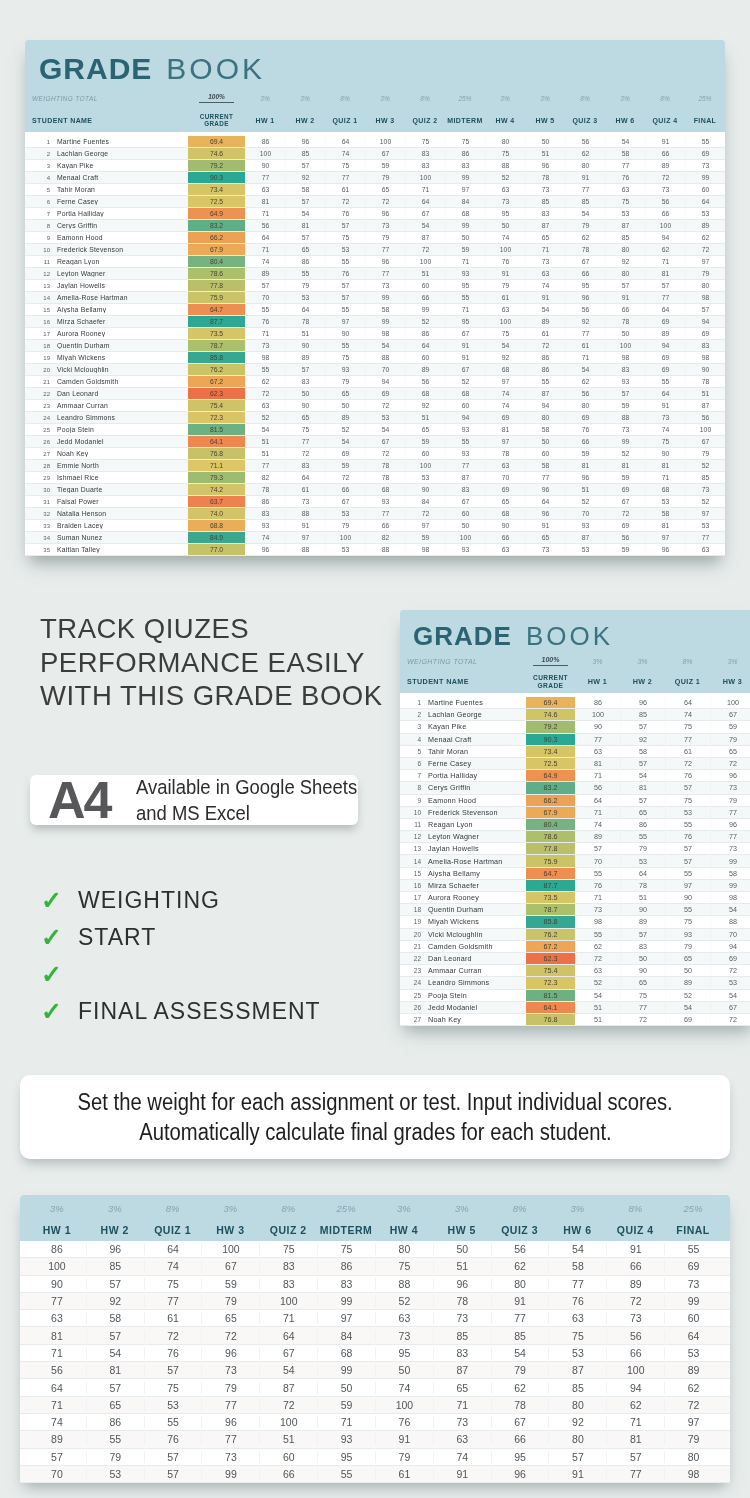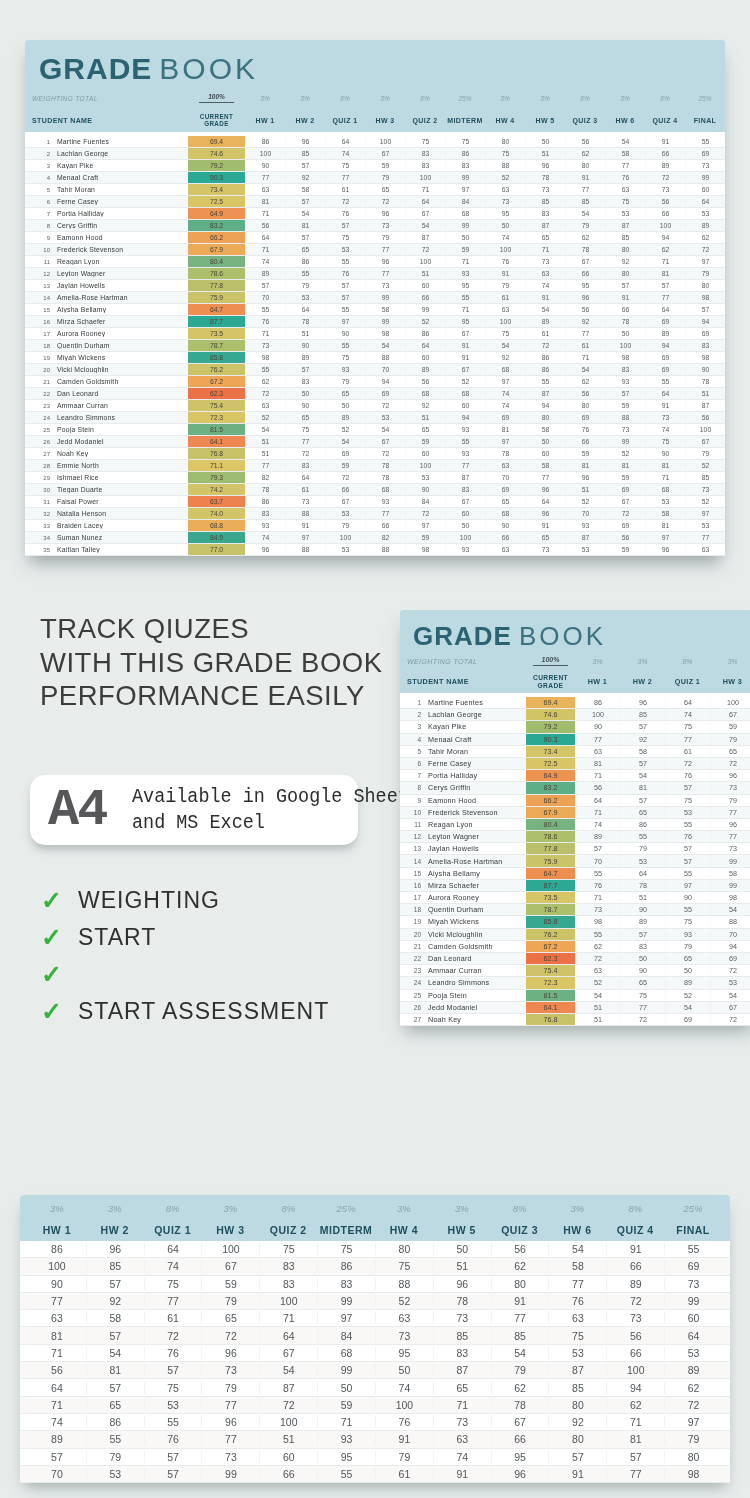--- a/index.html
+++ b/index.html
@@ -5,21 +5,21 @@
   * { margin:0; padding:0; box-sizing:border-box; }
   body { background:#cfd6d4; font-family:"Liberation Sans", sans-serif; }
   #page { position:relative; width:750px; height:1498px; background:#e8edec; overflow:hidden; margin:0 auto; }
 
   .card { position:absolute; background:#ffffff; }
 
   
   .gb-header { background:#bddae3; }
   .gb-title { padding:12px 0 0 14px; color:#2c6372; white-space:nowrap; }
   .gb-title .t-bold { font-weight:800; letter-spacing:1px; }
-  .gb-title .t-light { font-weight:300; color:#3b7280; letter-spacing:3px; margin-left:7px; }
+  .gb-title .t-light { font-weight:300; color:#3b7280; letter-spacing:3px; margin-left:14px; }
 
   .top-grid { display:grid; grid-template-columns:30px 133px 57px repeat(12,1fr); align-items:center; }
   .mid-grid { display:grid; grid-template-columns:26px 100px 49px repeat(4,45px); align-items:center; }
 
   .wt-row  { }
   .wt-label { grid-column:1 / span 2; padding-left:7px; font-style:italic; color:#7f99a3; letter-spacing:.4px; }
   .wt-total { font-style:italic; font-weight:bold; color:#3c4a50; text-align:center; }
   .wt-total span { display:inline-block; border-bottom:1px solid #4c5c62; padding:0 9px 2px; }
   .wt-cell { font-style:italic; color:#84a0aa; text-align:center; }
 
@@ -62,23 +62,23 @@
   .mid-card .gb-body { padding-top:4px; }
   .mid-card .gb-row { height:12.2px; }
   .mid-card .cell-num { font-size:6.5px; }
   .mid-card .cell-name { font-size:7.2px; }
   .mid-card .cell-grade { font-size:7.2px; }
   .mid-card .cell-score { font-size:7.2px; }
 
   
   .headline { position:absolute; left:40px; top:612px; font-size:27.5px; line-height:33.5px;
               color:#3c3c3c; letter-spacing:.5px; font-weight:300; }
-  .a4-card { position:absolute; left:30px; top:775px; width:328px; height:70px; background:#fff;
-             border-radius:15px; box-shadow:0 6px 10px -2px rgba(105,118,118,.45);
-             display:flex; align-items:center;font-family:Liberation Mono, monospace; }
+  .a4-card { position:absolute; left:30px; top:775px; width:328px; height:50px; background:#fff;
+             border-radius:6px; box-shadow:0 6px 10px -2px rgba(105,118,118,.45);
+             display:flex; align-items:center; }
   .a4-label { font-size:52px; font-weight:800; color:#57575a; margin-left:18px; letter-spacing:-2px; }
   .a4-text { margin-left:26px; font-size:20.5px; line-height:26px; color:#2c2c2c; font-weight:500;
              transform:scaleX(.9); transform-origin:left center; white-space:nowrap; }
   .features { position:absolute; left:38px; top:882px; }
   .feature { display:flex; align-items:center; height:37px; }
   .check-icon { color:#35b33a; font-size:25px; font-weight:bold; width:40px; text-indent:3px; }
   .feature-label { font-size:23px; color:#2f2f2f; letter-spacing:1px; font-weight:300; }
 
   
   .banner-card { left:20px; top:1075px; width:710px; height:84px; border-radius:10px;
@@ -741,22 +741,22 @@
           <div class="cell-score">53</div>
           <div class="cell-score">59</div>
           <div class="cell-score">96</div>
           <div class="cell-score">63</div>
         </div>
       </div>
   </div>
 
   <div class="headline">
     <div>TRACK QIUZES</div>
+    <div>PERFORMANCE EASILY</div>
     <div>WITH THIS GRADE BOOK</div>
-    <div>PERFORMANCE EASILY</div>
   </div>
 
   <div class="a4-card">
     <div class="a4-label">A4</div>
     <div class="a4-text">
       <div>Available in Google Sheets</div>
       <div>and MS Excel</div>
     </div>
   </div>
 
@@ -767,21 +767,21 @@
     </div>
     <div class="feature">
       <span class="check-icon">✓</span>
       <span class="feature-label">START</span>
     </div>
     <div class="feature">
       <span class="check-icon">✓</span>
     </div>
     <div class="feature">
       <span class="check-icon">✓</span>
-      <span class="feature-label">START ASSESSMENT</span>
+      <span class="feature-label">FINAL ASSESSMENT</span>
     </div>
   </div>
 
   <div class="card mid-card">
     <div class="gb-header">
       <div class="gb-title">
         <span class="t-bold">GRADE</span><span class="t-light">BOOK</span>
       </div>
       <div class="wt-row mid-grid" id="mid-weights">
           <div class="wt-label">WEIGHTING TOTAL</div>
@@ -1043,20 +1043,24 @@
           <div class="cell-name">Noah Key</div>
           <div class="cell-grade" style="background: rgb(199, 194, 104);">76.8</div>
           <div class="cell-score">51</div>
           <div class="cell-score">72</div>
           <div class="cell-score">69</div>
           <div class="cell-score">72</div>
         </div>
       </div>
   </div>
 
+  <div class="card banner-card">
+    <div class="banner-line">Set the weight for each assignment or test. Input individual scores.</div>
+    <div class="banner-line">Automatically calculate final grades for each student.</div>
+  </div>
 
   <div class="card bottom-card">
     <div class="bt-header">
       <div class="bt-wrow bt-grid" id="bottom-weights">
           <div class="bt-w">3%</div>
           <div class="bt-w">3%</div>
           <div class="bt-w">8%</div>
           <div class="bt-w">3%</div>
           <div class="bt-w">8%</div>
           <div class="bt-w">25%</div>

